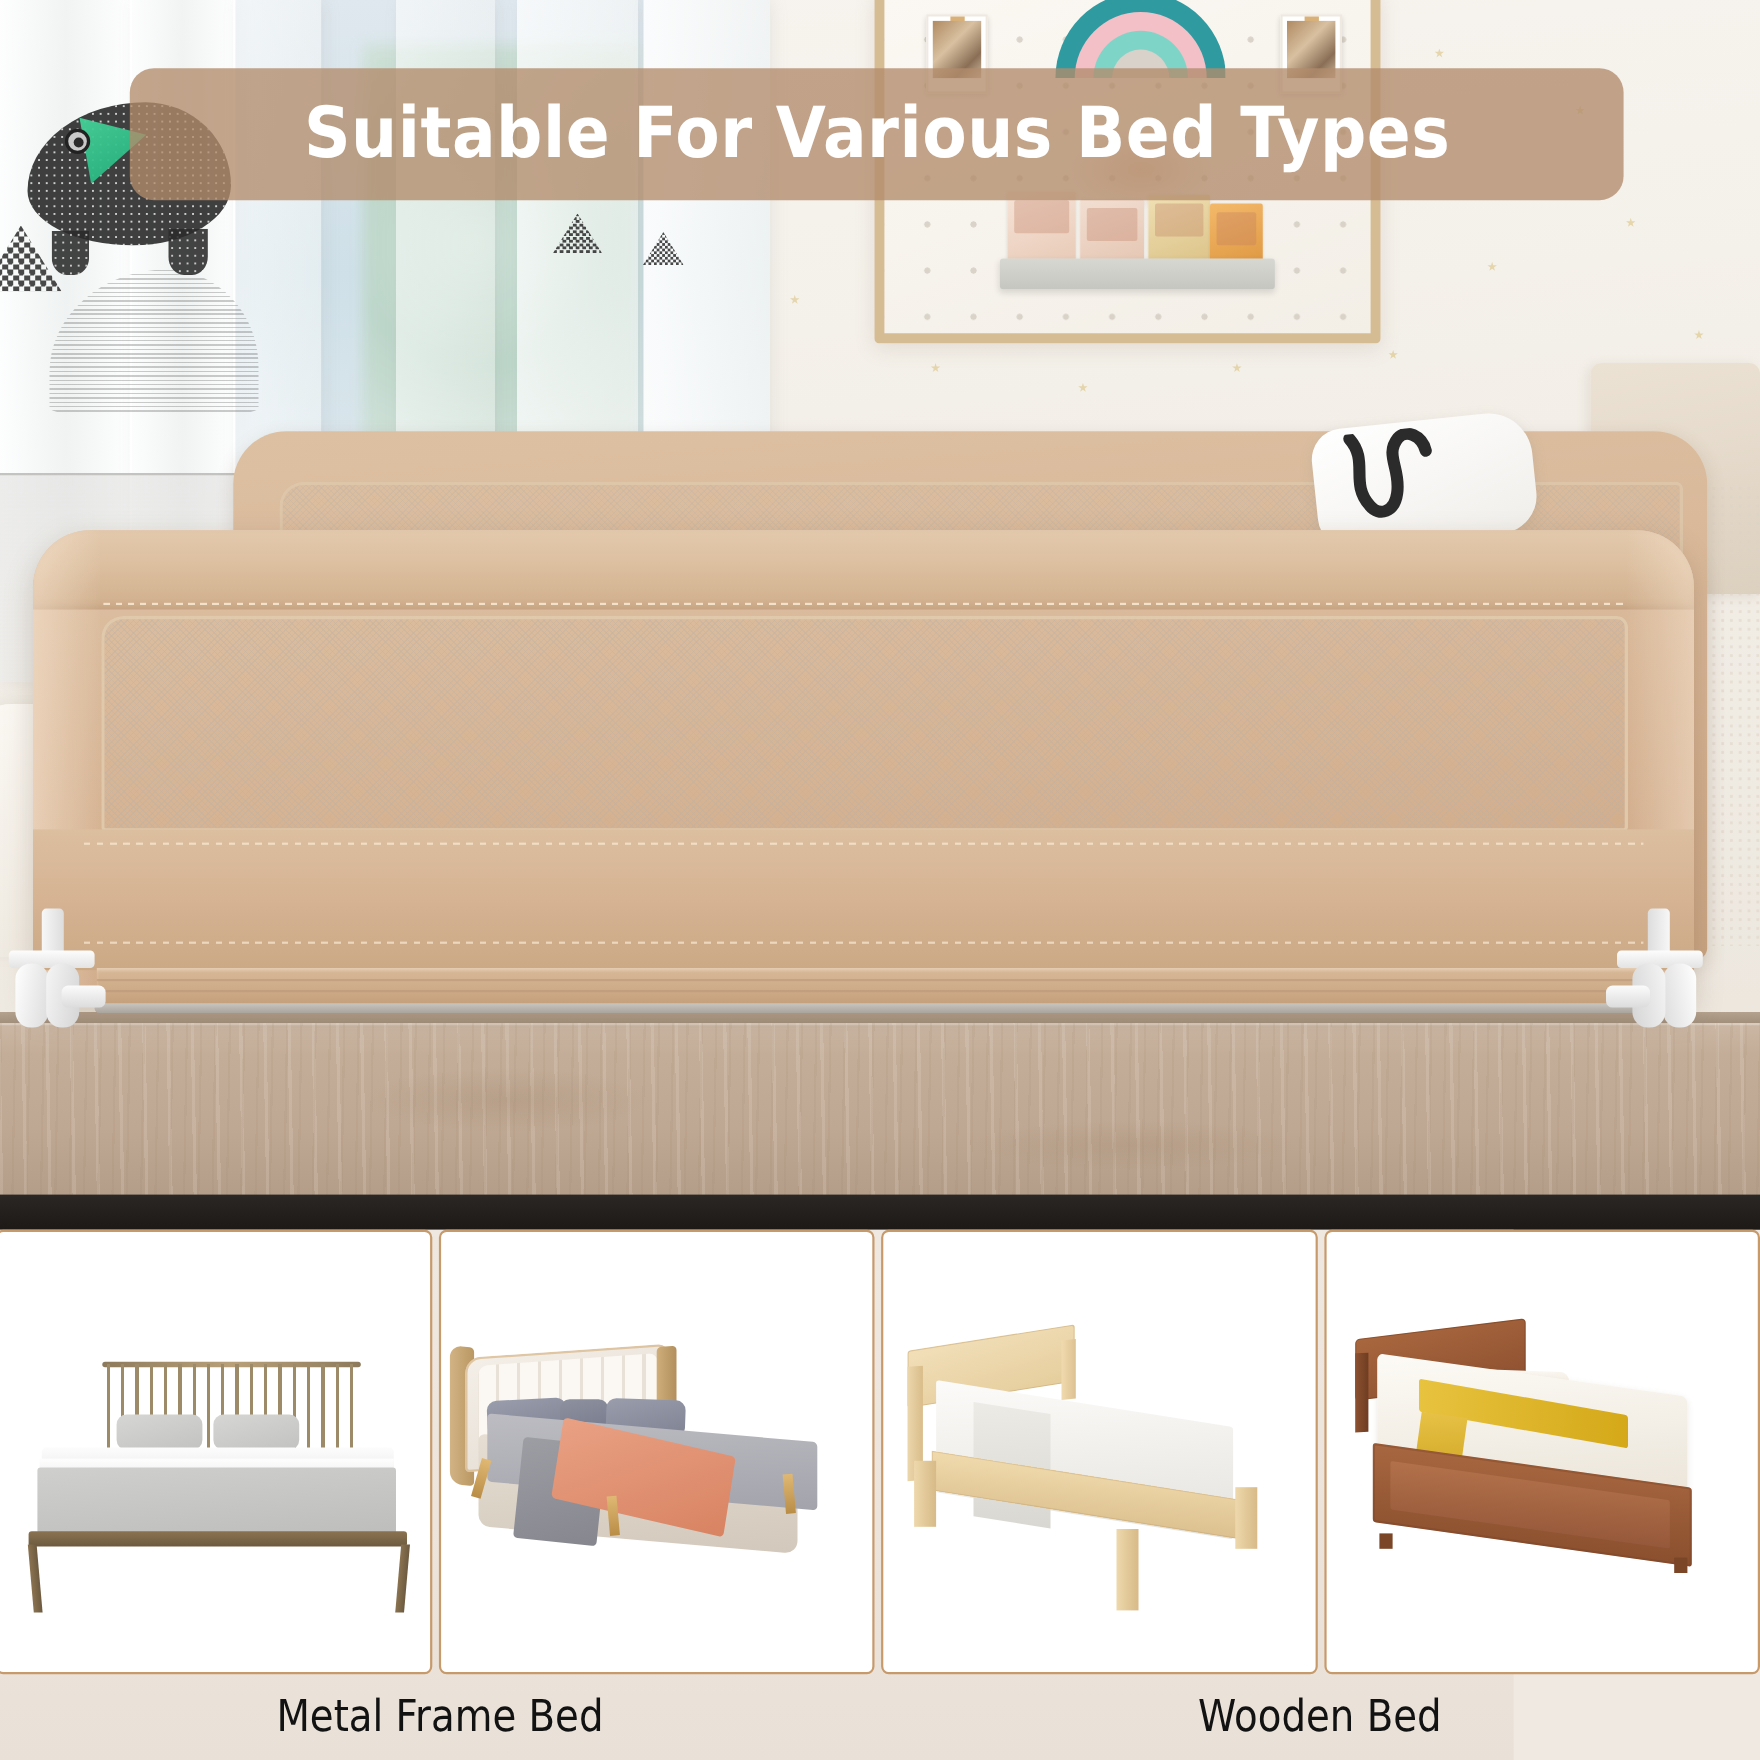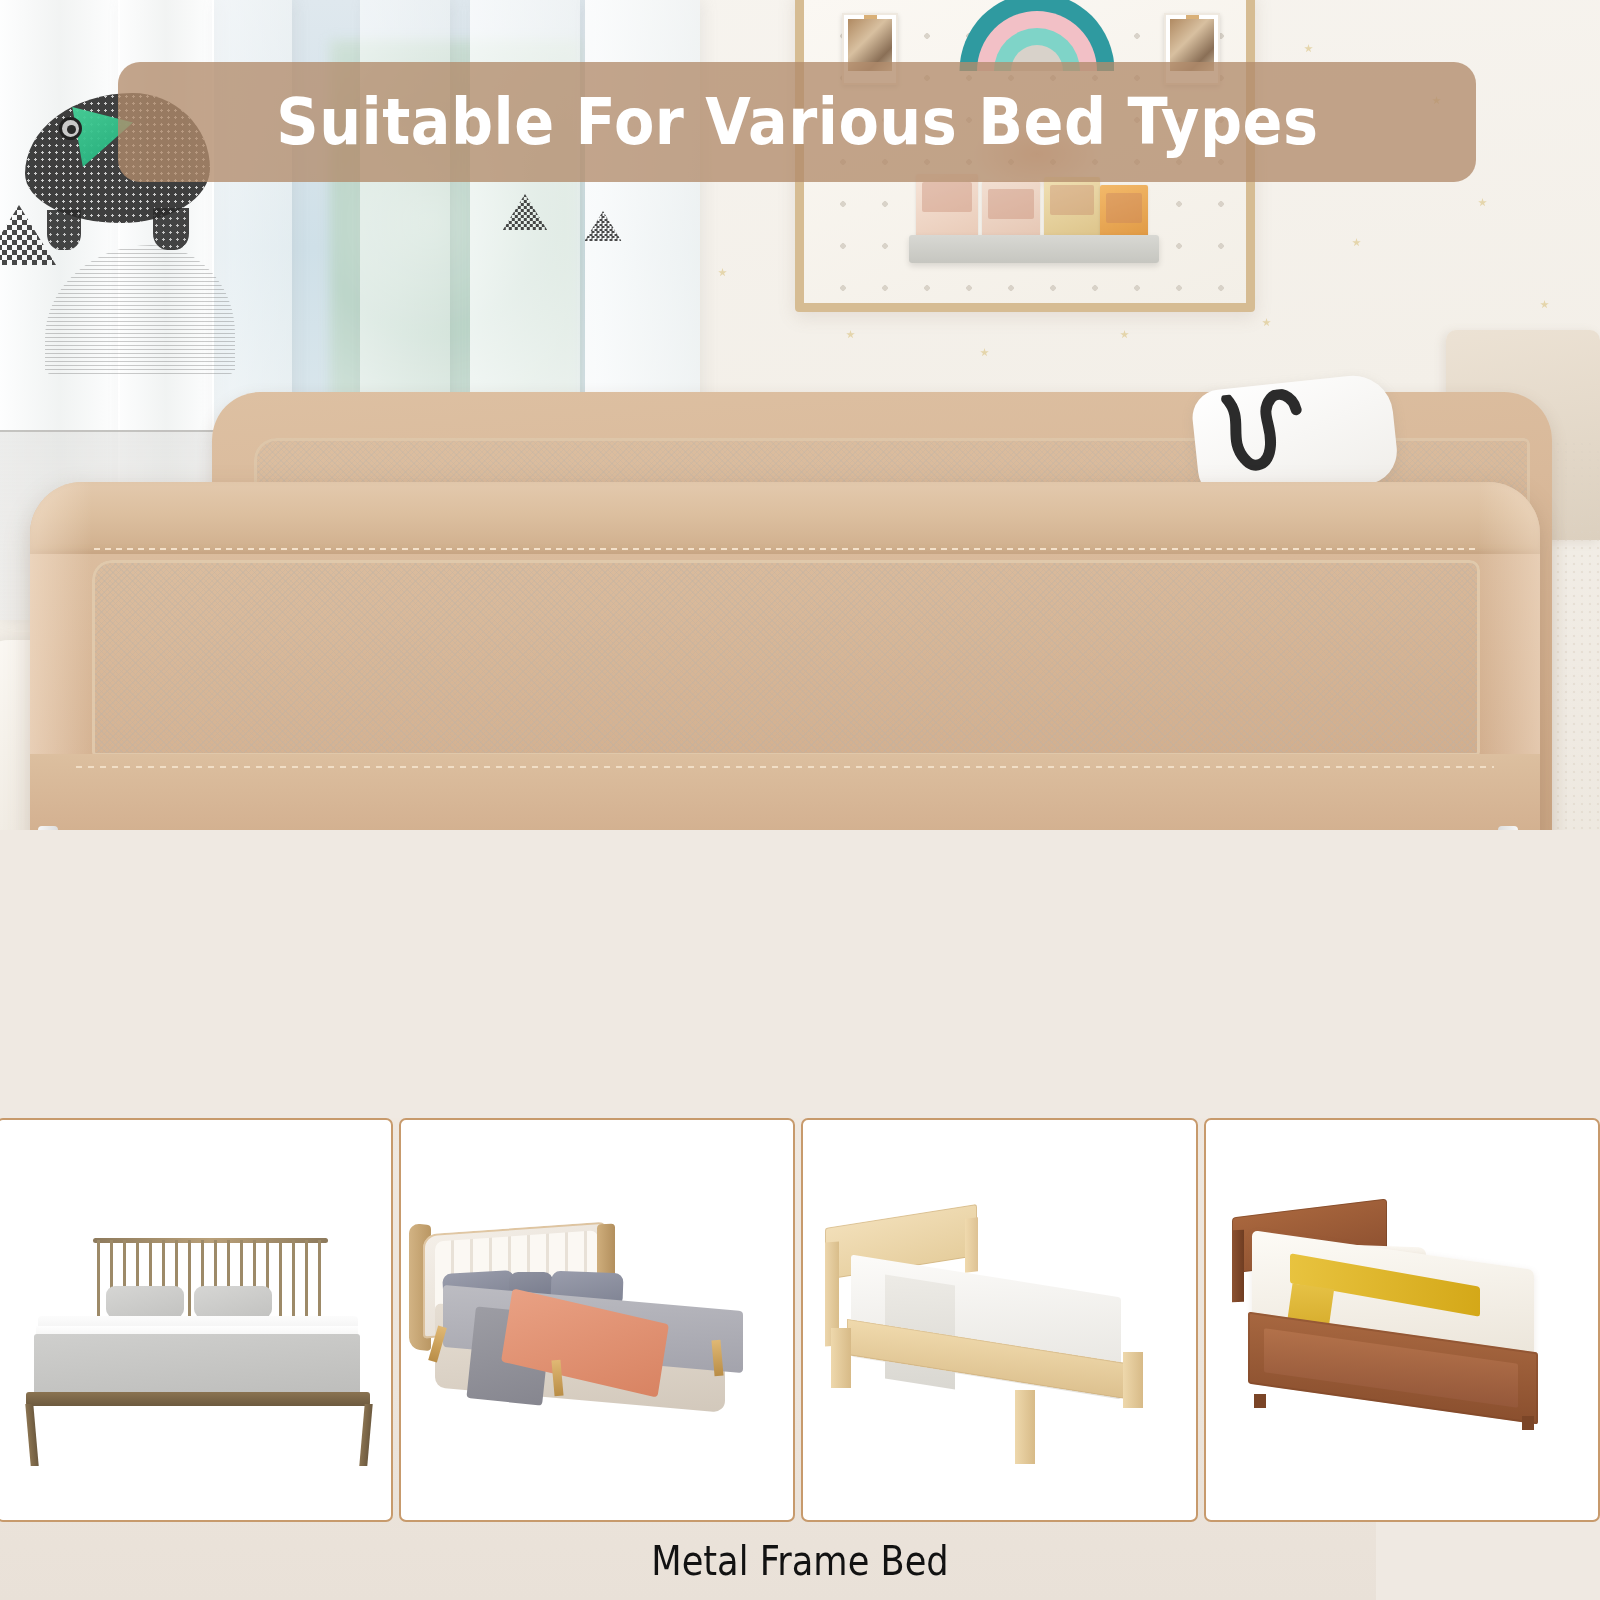--- a/index.html
+++ b/index.html
@@ -7,21 +7,21 @@
   body {
     font-family:"Liberation Sans", sans-serif;
     background:#efe9e2;
     position:relative;
   }
 
   
   #stage { position:absolute; inset:0; width:1600px; height:1600px; }
 
   
-  .hero { position:absolute; left:0; top:0; width:1600px; height:830px; overflow:hidden;
+  .hero { position:absolute; left:0; top:0; width:1600px; height:1118px; overflow:hidden;
           background:#f3efe9; }
 
   
   .wall { position:absolute; left:0; top:0; width:1600px; height:1000px;
           background:linear-gradient(175deg,#f7f4ef 0%,#f3efe8 45%,#ece6dd 100%); }
   .wall-stars { position:absolute; inset:0; opacity:.55; }
   .star { position:absolute; width:9px; height:9px; background:#d9c07a;
           clip-path:polygon(50% 0%,61% 35%,98% 35%,68% 57%,79% 91%,50% 70%,21% 91%,32% 57%,2% 35%,39% 35%); }
 
   
@@ -582,17 +582,20 @@
           <div class="bx-foot bx-f2"></div>
         </div>
       </div>
 
     </div>
 
     <div class="labels">
       <div class="label-cell">
         <span class="label-text">Metal Frame Bed</span>
       </div>
+      <div class="label-cell">
+        <span class="label-text">Wooden Bed</span>
+      </div>
     </div>
 
   </div>
 
 </div>
 
 </body></html>

